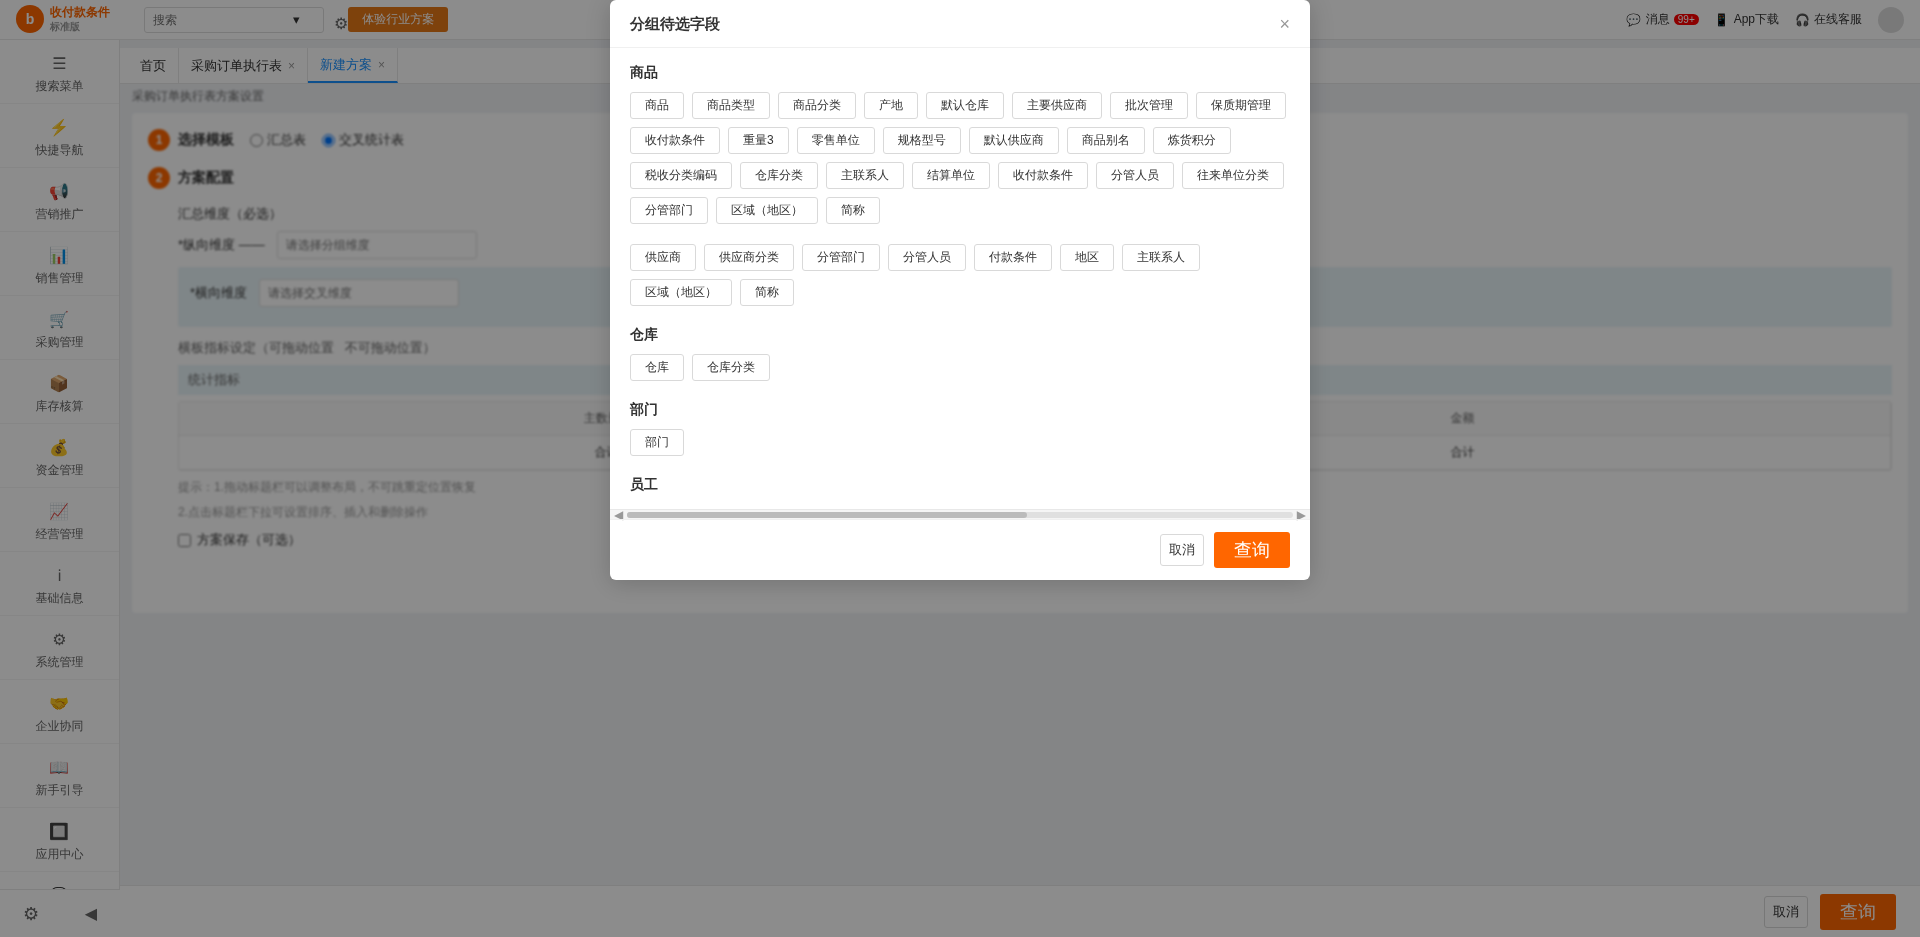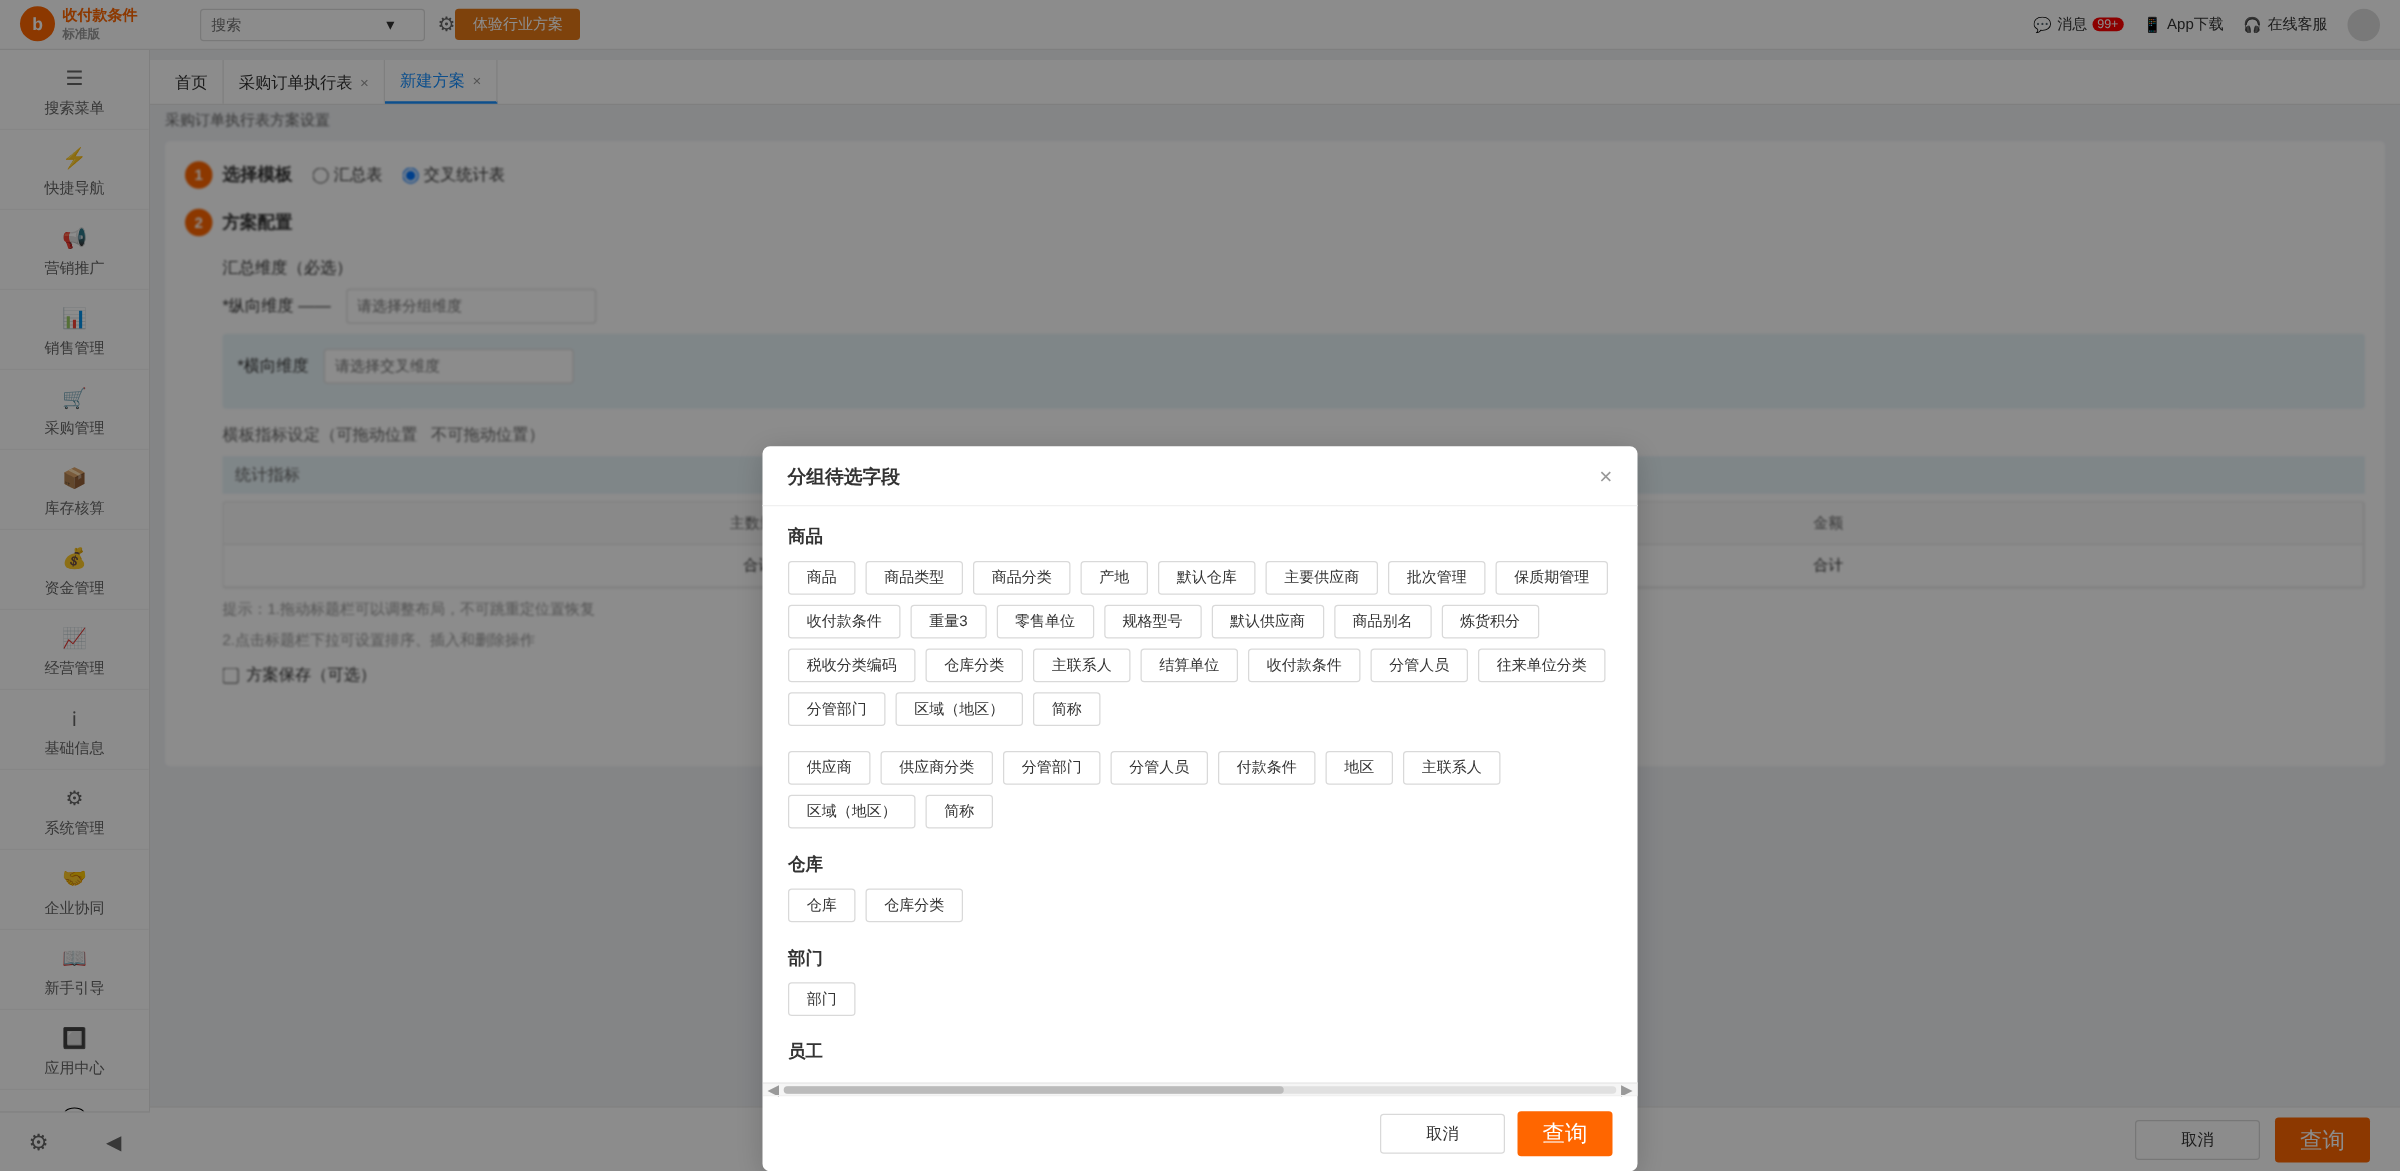--- a/index.html
+++ b/index.html
@@ -29,22 +29,22 @@
       border-radius: 50%;
       display: flex; align-items: center; justify-content: center;
       color: white;
       font-weight: bold;
       font-size: 14px;
       margin-right: 6px;
     }
     .logo-text { font-size: 12px; color: #f60; font-weight: bold; line-height: 1.2; }
     .header-search {
       display: flex;
-      align-items: center;
-      margin-left: 24px;
+      align-items: flex-end;
+      margin-left: 8px;
     }
     .search-input-wrap {
       width: 180px;
       height: 26px;
       border: 1px solid #ddd;
       border-radius: 3px;
       display: flex;
       align-items: center;
       padding: 0 8px;
     }
@@ -218,21 +218,21 @@
     .td { padding: 8px 12px; font-size: 12px; flex: 1; text-align: center; border-right: 1px solid #e8e8e8; }
     .table-row { display: flex; border-bottom: 1px solid #e8e8e8; }
 
     
     .modal-backdrop {
       position: fixed;
       top: 0; left: 0; right: 0; bottom: 0;
       background: rgba(0,0,0,0.45);
       z-index: 200;
       display: flex;
-      align-items: flex-end;
+      align-items: flex-start;
       justify-content: center;
     }
 
     
     .modal {
       background: #fff;
       border-radius: 6px;
       width: 700px;
       max-height: 580px;
       display: flex;
@@ -311,21 +311,21 @@
     .modal-footer {
       display: flex;
       align-items: center;
       justify-content: flex-end;
       padding: 12px 20px;
       border-top: 1px solid #f0f0f0;
       gap: 10px;
       flex-shrink: 0;
     }
     .btn-cancel {
-      padding: 6px 36px;
+      padding: 6px 8px;
       border: 1px solid #d9d9d9;
       border-radius: 3px;
       background: #fff;
       font-size: 13px;
       cursor: pointer;
       color: #333;
     }
     .btn-confirm {
       padding: 6px 20px;
       border: none;

